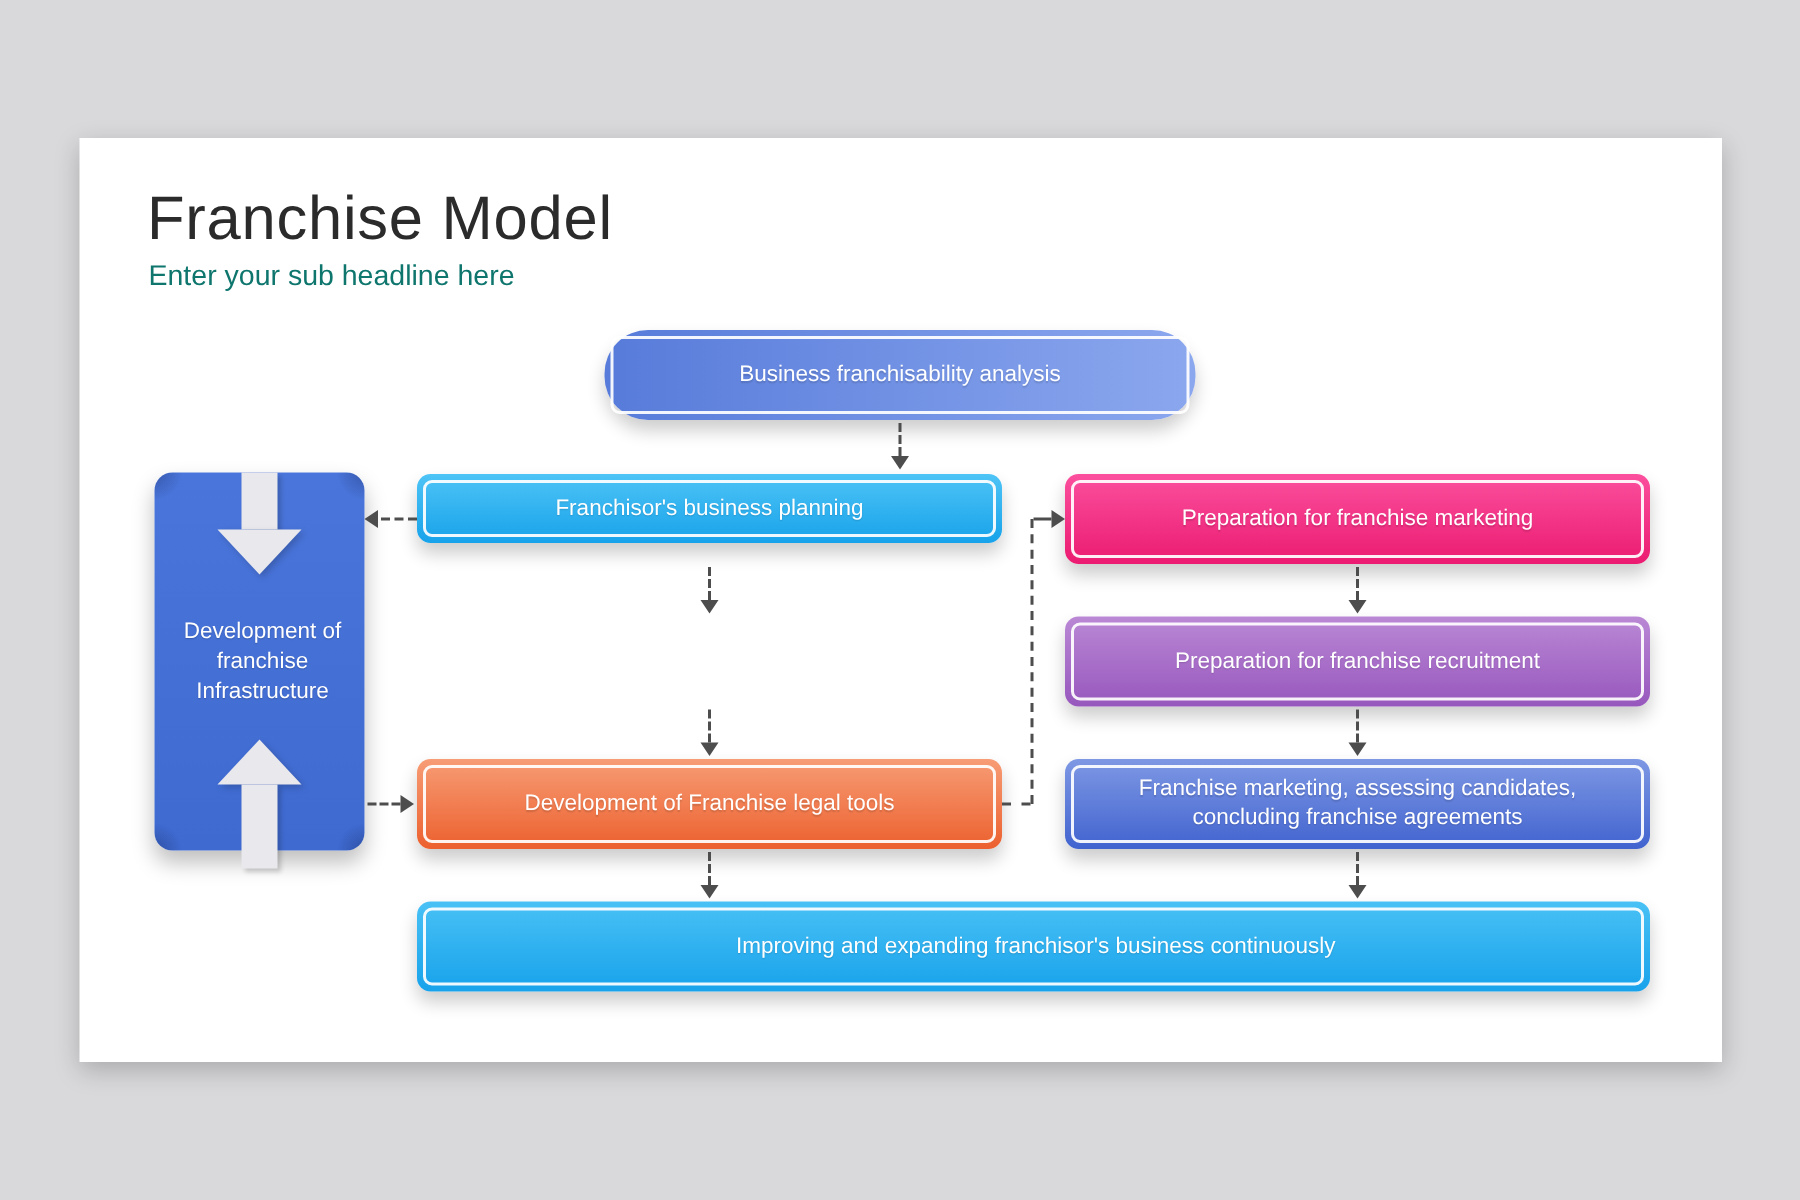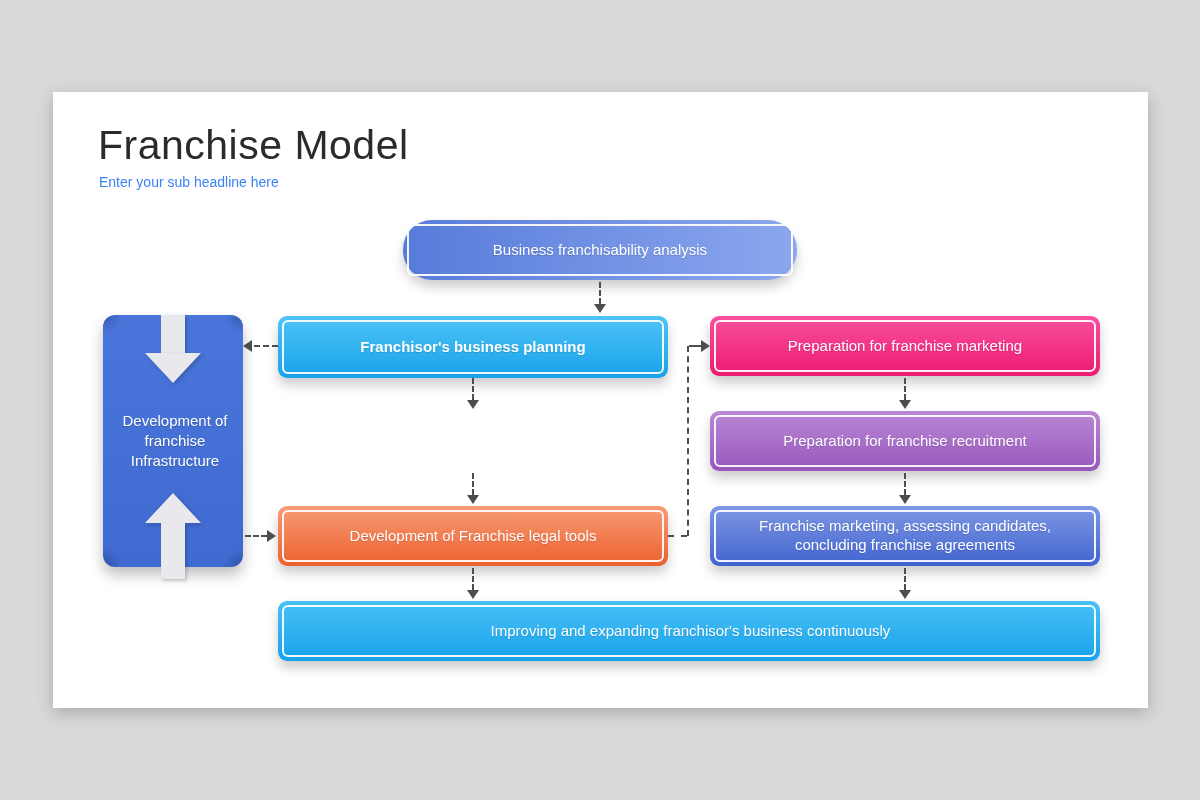--- a/index.html
+++ b/index.html
@@ -14,36 +14,36 @@
     position:absolute;left:53px;top:92px;width:1095px;height:616px;
     background:#ffffff;
     box-shadow:0 5px 16px rgba(0,0,0,.22);
   }
   .title{
     position:absolute;left:45px;top:20px;
     font-size:41px;color:#2b2b2b;font-weight:400;letter-spacing:.5px;margin-top:10px;
   }
   .subtitle{
     position:absolute;left:46px;top:82px;
-    font-size:14px;color:#3b82f6;
+    font-size:19px;color:#0f766e;
   }
   
   .node{
     position:absolute;border-radius:9px;color:#fff;
     display:flex;align-items:center;justify-content:center;text-align:center;
     font-size:15px;line-height:1.25;padding:0 22px;box-sizing:border-box;
     box-shadow:0 7px 12px rgba(0,0,0,.20);
     text-shadow:0 1px 1px rgba(0,0,0,.15);
   }
   .node::before{
     content:"";position:absolute;inset:4px;border:2px solid rgba(255,255,255,.92);
     border-radius:6px;pointer-events:none;
   }
   #n-analysis{left:350px;top:128px;width:394px;height:60px;border-radius:29px;}
-  #n-planning{left:225px;top:224px;width:390px;height:62px;font-weight:bold;}
+  #n-planning{left:225px;top:224px;width:390px;height:46px;}
   #n-tools{left:225px;top:319px;width:390px;height:60px;}
   #n-legal{left:225px;top:414px;width:390px;height:60px;text-align:right;}
   #n-marketing{left:657px;top:224px;width:390px;height:60px;}
   #n-recruitment{left:657px;top:319px;width:390px;height:60px;}
   #n-agreements{left:657px;top:414px;width:390px;height:60px;padding:0 12px;}
   #n-improving{left:225px;top:509px;width:822px;height:60px;padding-left:25px;}
   
   .side{
     position:absolute;left:50px;top:223px;width:140px;height:252px;
     border-radius:12px;color:#fff;

